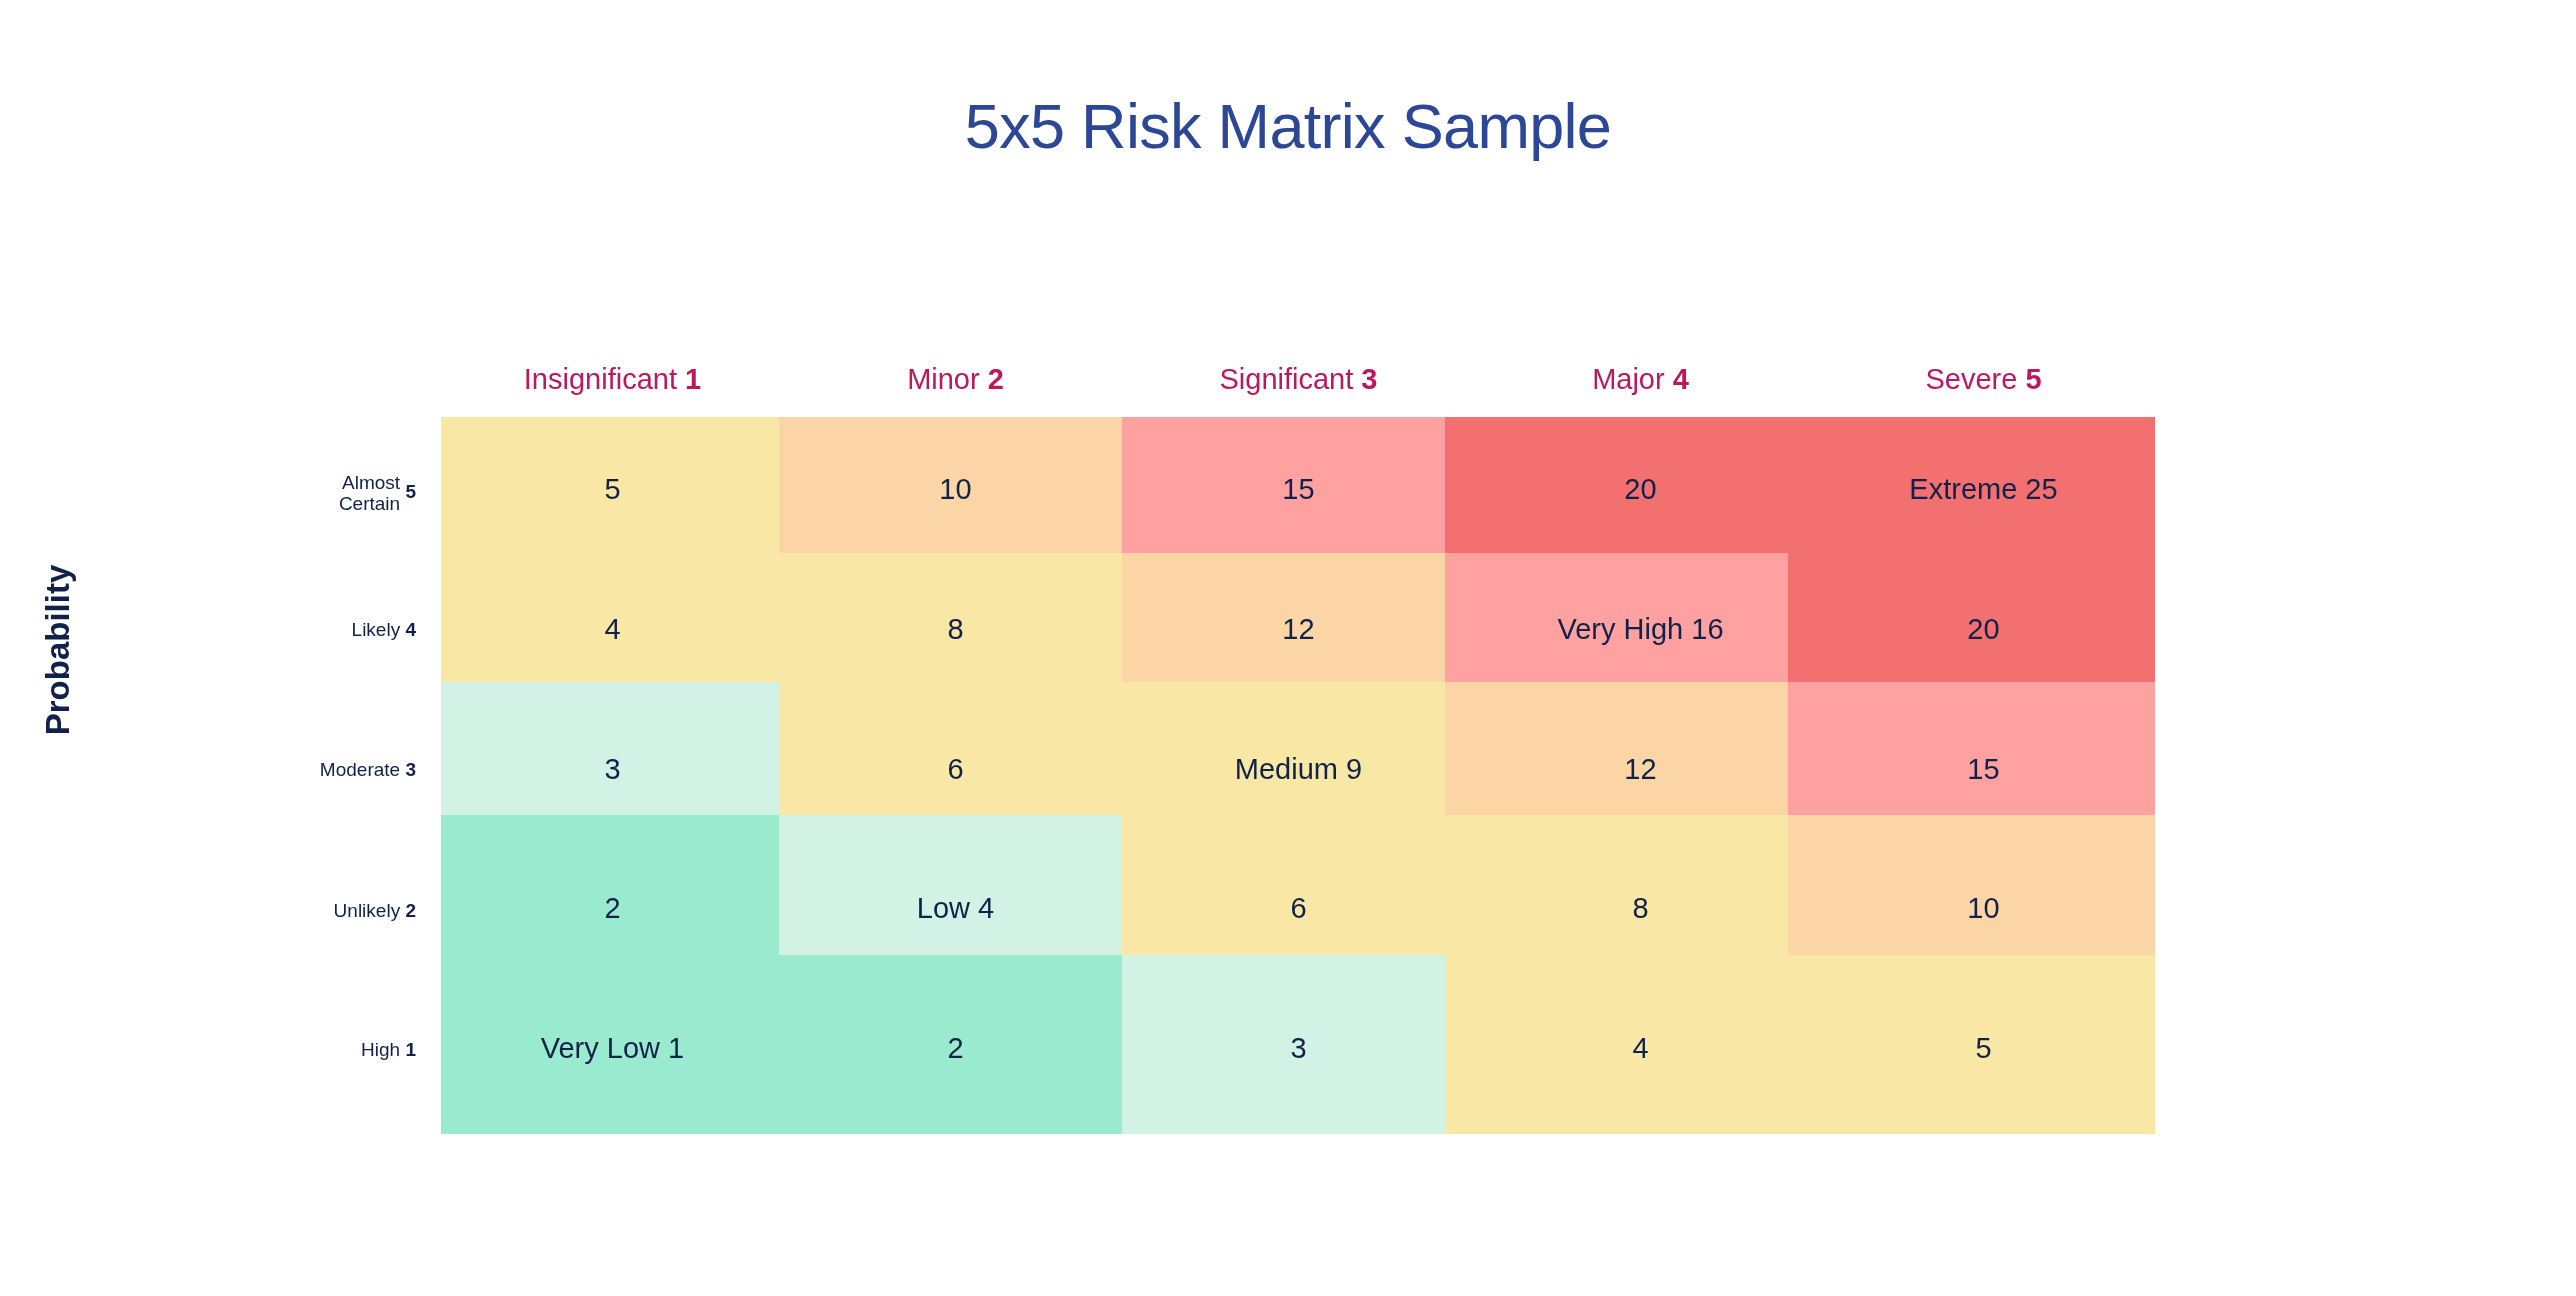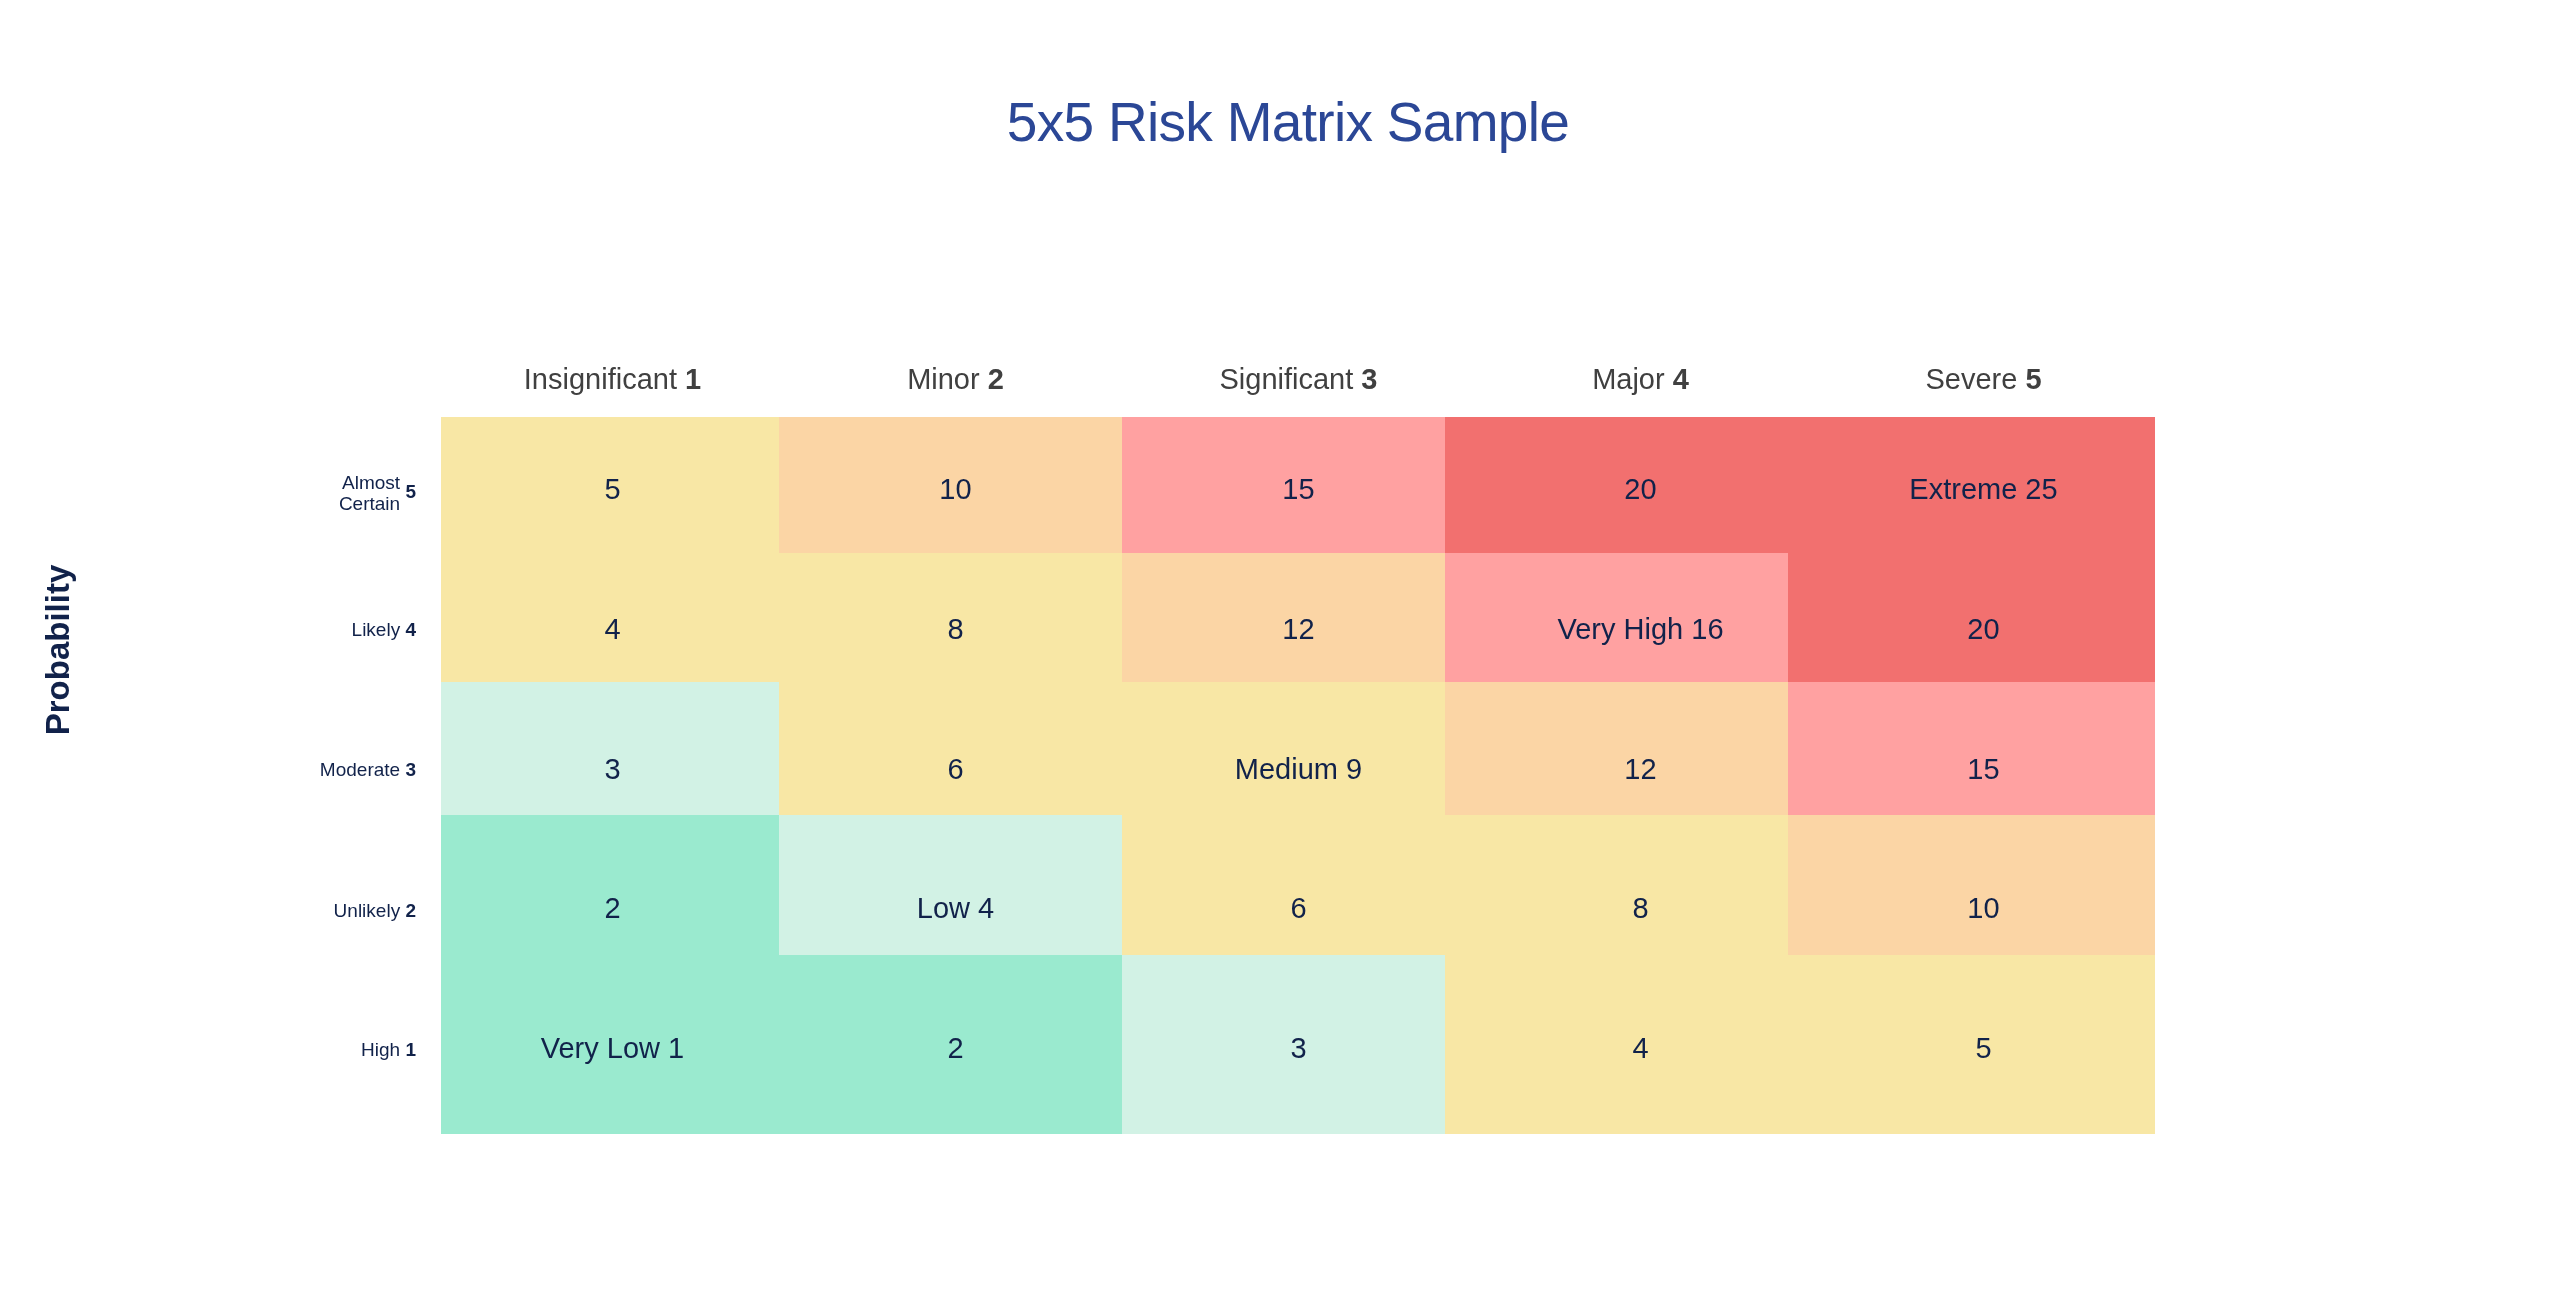--- a/index.html
+++ b/index.html
@@ -9,21 +9,21 @@
     font-family:"Liberation Sans", sans-serif;
     overflow:hidden;
     position:relative;
   }
   #root{position:absolute;left:0;top:0;width:2576px;height:1297px;}
 
   #title{
     position:absolute;
     left:0;top:92px;width:2576px;
     text-align:center;
-    font-size:55px;
+    font-size:63px;
     font-weight:400;
     color:#2b4796;
     letter-spacing:-0.7px;
     line-height:1.1;
     white-space:nowrap;
   }
 
   #impact-label{
     position:absolute;
     left:441px;top:283px;width:1714px;
@@ -45,21 +45,21 @@
     transform-origin:center center;
   }
 
   .colhead{
     position:absolute;
     top:362px;
     height:34px;
     line-height:34px;
     text-align:center;
     font-size:29px;
-    color:#404040;
+    color:#be185d;
     white-space:nowrap;
   }
   .colhead b{font-weight:bold;}
 
   .rowhead{
     position:absolute;
     left:72px;
     width:344px;
     text-align:right;
     font-size:19px;

